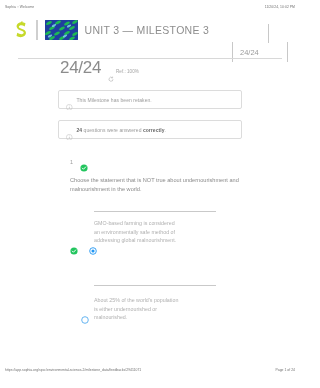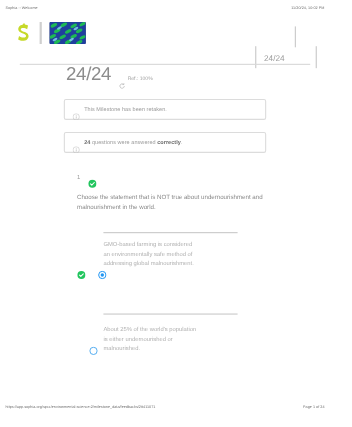--- a/index.html
+++ b/index.html
@@ -177,20 +177,21 @@
           <ellipse cx="27" cy="18.5" rx="3.2" ry="1.5" transform="rotate(-28 27 18.5)"></ellipse>
         </g>
         <g fill="#7fd4e8" opacity=".85">
           <ellipse cx="9" cy="5.5" rx="2.4" ry="1.1" transform="rotate(-28 9 5.5)"></ellipse>
           <ellipse cx="24" cy="6" rx="2.4" ry="1.1" transform="rotate(-28 24 6)"></ellipse>
           <ellipse cx="5" cy="16" rx="2.4" ry="1.1" transform="rotate(-28 5 16)"></ellipse>
           <ellipse cx="20" cy="16" rx="2.4" ry="1.1" transform="rotate(-28 20 16)"></ellipse>
         </g>
       </svg>
     </span>
+    <span class="unit-title">UNIT 3 — MILESTONE 3</span>
   </div>
 
   <div class="score-tick"></div>
   <div class="score-box">
     <span class="sb-label">24/24</span>
   </div>
 
   <div class="divider-main"></div>
   <div class="score-row">
     <span class="score-big">24/24</span>

